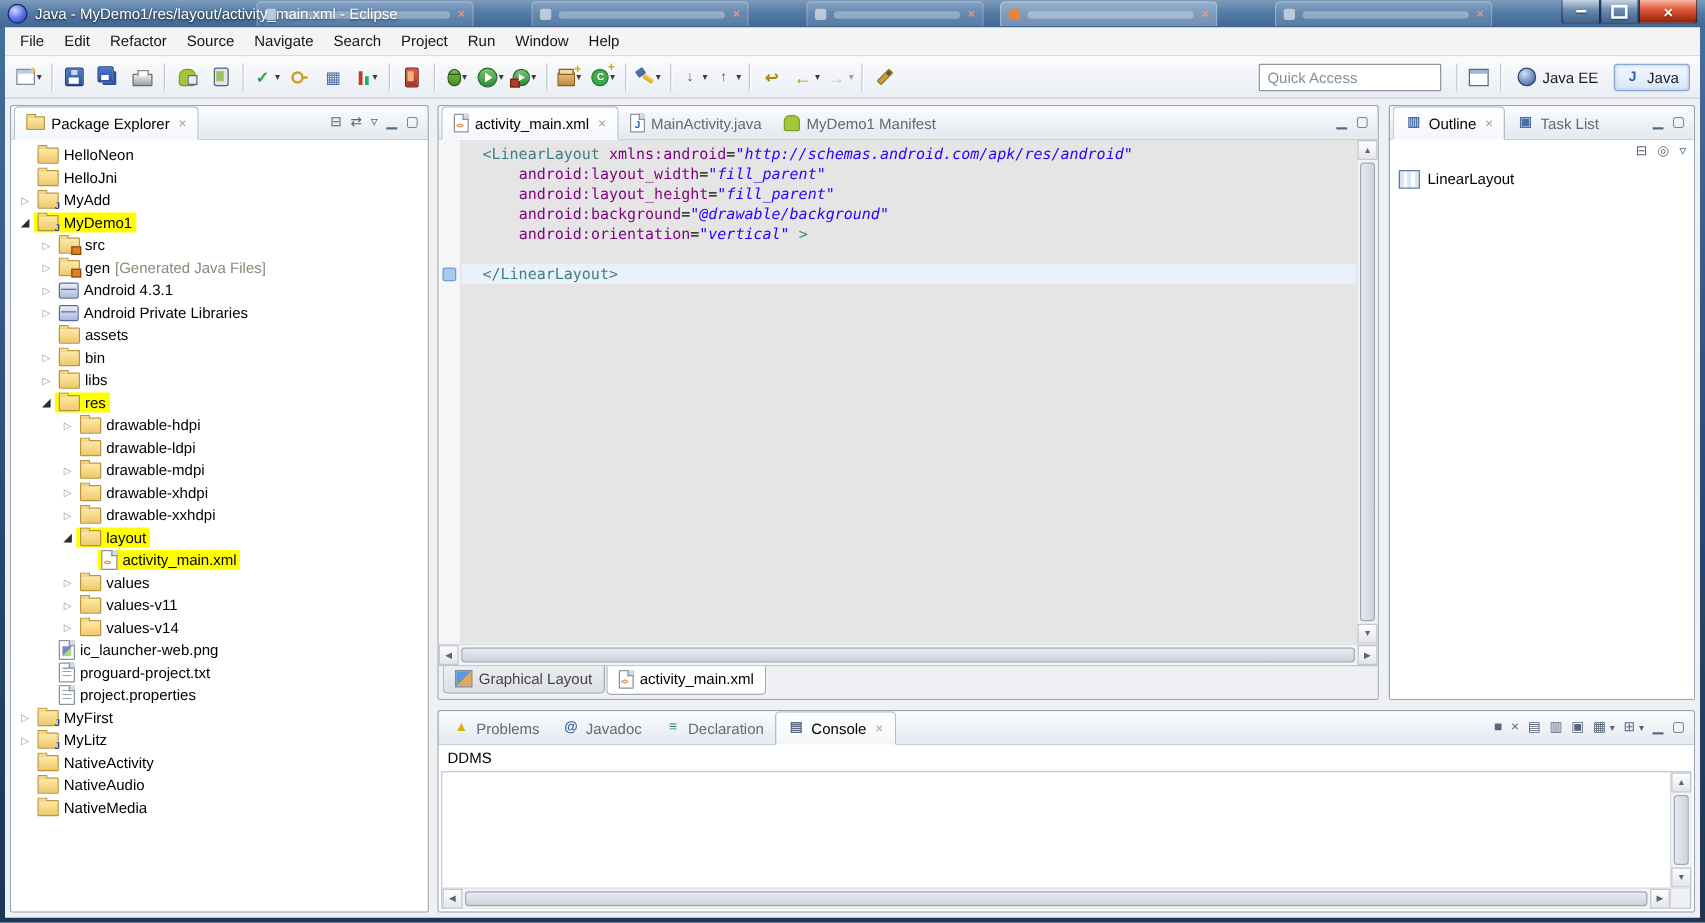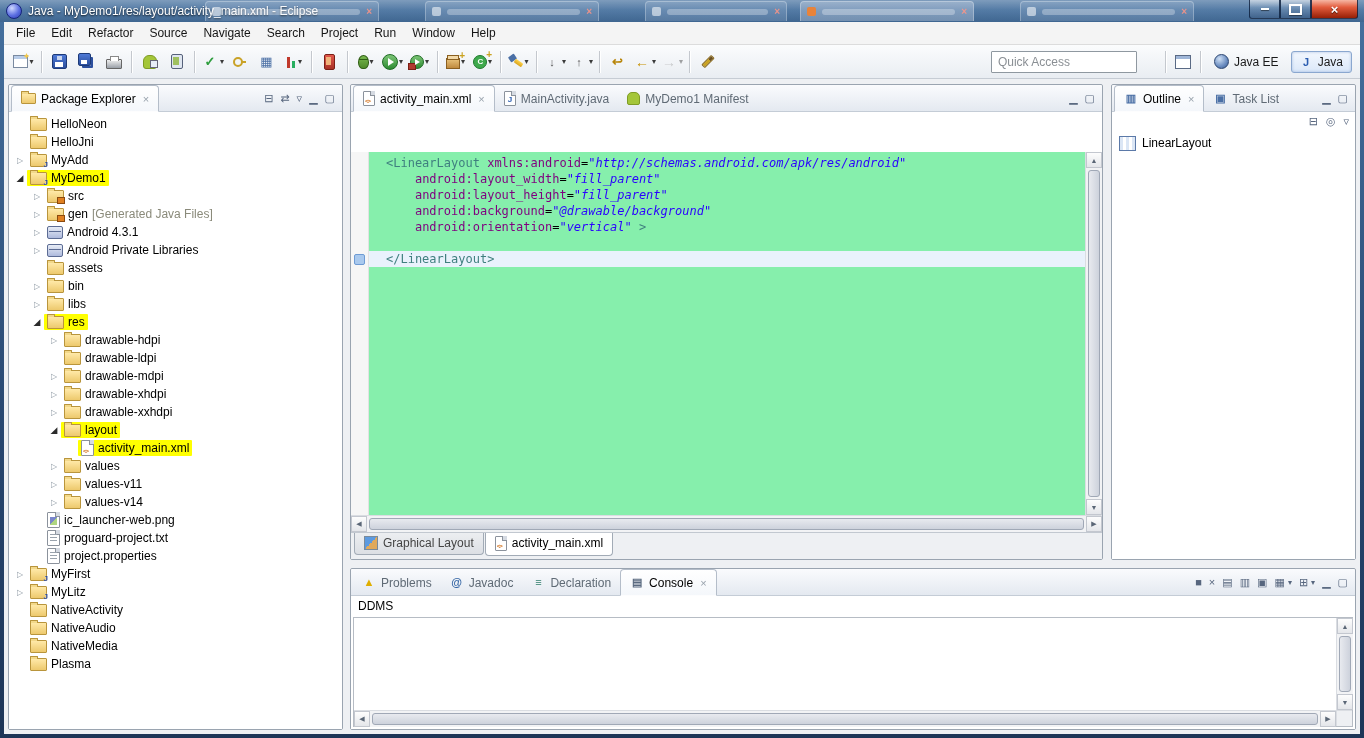--- a/index.html
+++ b/index.html
@@ -85,21 +85,21 @@
   .ic-search{width:15px;height:15px;position:relative;}
   .ic-search::before{content:"";position:absolute;left:0;top:1px;width:7px;height:6px;background:#4a6fa5;transform:rotate(-35deg);border-radius:1px;}
   .ic-search::after{content:"";position:absolute;left:5px;top:7px;width:9px;height:4px;background:linear-gradient(#ffd24a,#d9a520);transform:rotate(35deg);border-radius:1px;}
   .ic-next-annotation::after{content:"↓";color:#555;font-weight:bold;font-size:11px;}
   .ic-previous-annotation::after{content:"↑";color:#555;font-weight:bold;font-size:11px;}
   .ic-last-edit-location::after{content:"↩";color:#b8860b;font-weight:bold;font-size:13px;}
   .ic-back::after{content:"←";color:#c79100;font-weight:bold;font-size:14px;}
   .ic-forward::after{content:"→";color:#9a9a9a;font-weight:bold;font-size:14px;}
   .ic-pencil{width:12px;height:3px;background:linear-gradient(90deg,#caa21f 70%,#6b4f1f 70%);border:1px solid #8a6a1f;border-radius:1px;transform:rotate(-45deg);}
 
-  .qa{width:132px;height:20px;margin-left:auto;margin-right:24px;border:1px solid #8f98a0;border-radius:1px;
+  .qa{width:132px;height:20px;margin-left:auto;margin-right:8px;border:1px solid #8f98a0;border-radius:1px;
     font:12px "Liberation Sans",sans-serif;padding:0 6px;color:#737373;background:#fff;}
   .qa::placeholder{color:#8a8f94;}
   .pbar{display:flex;align-items:center;gap:3px;margin-right:2px;}
   .pbtn{display:inline-flex;align-items:center;gap:5px;padding:3px 8px;font-size:12px;color:#1a1a1a;border:1px solid transparent;border-radius:3px;white-space:nowrap;}
   .pbtn.active{background:linear-gradient(#f2f7fe,#dbe8f9);border-color:#8aa7cf;box-shadow:inset 0 0 3px rgba(90,130,190,.45);}
   .pbtn.mini{padding:3px 4px;}
   .persp-open-icon{width:14px;height:12px;background:#fff;border:1px solid #5a6a85;box-shadow:inset 0 3px 0 #9fb6d8;}
   .pi-javaee{width:13px;height:13px;border-radius:50%;background:radial-gradient(circle at 35% 30%,#cfe0f5,#6a8cc0 60%,#3a5a90);border:1px solid #2a4470;}
   .pi-java{width:13px;height:13px;display:inline-flex;align-items:center;justify-content:center;font-weight:bold;font-size:11px;color:#2a5db0;}
 
@@ -147,21 +147,21 @@
   .doc.manifest::after{content:"";position:absolute;bottom:2px;left:3px;width:5px;height:5px;background:#7cb342;border-radius:50%;}
   .doc.img::after{content:"";position:absolute;left:2px;right:2px;top:4px;bottom:2px;background:linear-gradient(135deg,#7986cb 50%,#aed581 50%);}
   .doc.txt::after{content:"";position:absolute;left:2px;right:2px;top:3px;height:8px;
     background:repeating-linear-gradient(#9aa3ad 0 1px,transparent 1px 3px);}
   .doc.sm{width:10px;height:13px;}
   .droid{width:11px;height:11px;flex:none;background:#a4c639;border:1px solid #7f9c26;border-radius:5px 5px 2px 2px;}
   .pal{width:12px;height:12px;flex:none;background:linear-gradient(135deg,#5c9ae0 50%,#e0a95c 50%);border:1px solid #7a8a9a;}
   .lay{width:15px;height:13px;flex:none;border:1px solid #5b79a8;background:repeating-linear-gradient(90deg,#dbe6f5 0 3px,#fff 3px 6px);}
 
   
-  .codewrap{flex:1;display:flex;min-height:0;background:#86efac;margin-top:40px;}
+  .codewrap{flex:1;display:flex;min-height:0;background:#e5e5e5;}
   .gutter{width:17px;flex:none;background:#f6f6f6;border-right:1px solid #e2e2e2;padding-top:3px;}
   .gl{height:16px;display:flex;align-items:center;justify-content:center;}
   .marker{width:9px;height:9px;background:#a9c9ee;border:1px solid #6e9bd4;border-radius:2px;}
   .codearea{flex:1;min-width:0;padding-top:3px;font-family:"DejaVu Sans Mono","Liberation Mono",monospace;font-size:12px;overflow:hidden;}
   .code-line{height:16px;line-height:16px;white-space:pre;padding-left:17px;}
   .code-line.cur{background:#e9f2fc;}
   .c-tag{color:#3f7f7f;}
   .c-attr{color:#7f007f;}
   .c-val{color:#2a00ff;font-style:italic;}
   .c-pl{color:#000;}
@@ -585,27 +585,20 @@
               <span class="titem">
                 <span class="tico fo"></span>
                 <span class="tlab">NativeAudio</span>
               </span>
             </div>
             <div class="trow" style="padding-left: 4px;">
               <span class="texp"></span>
               <span class="titem">
                 <span class="tico fo"></span>
                 <span class="tlab">NativeMedia</span>
-              </span>
-            </div>
-            <div class="trow" style="padding-left: 4px;">
-              <span class="texp"></span>
-              <span class="titem">
-                <span class="tico fo"></span>
-                <span class="tlab">Plasma</span>
               </span>
             </div>
           </div>
       </div>
 
       <div class="rightcol">
         <div class="toprow">
 
           <div class="panel editor">
             <div class="vhead">

